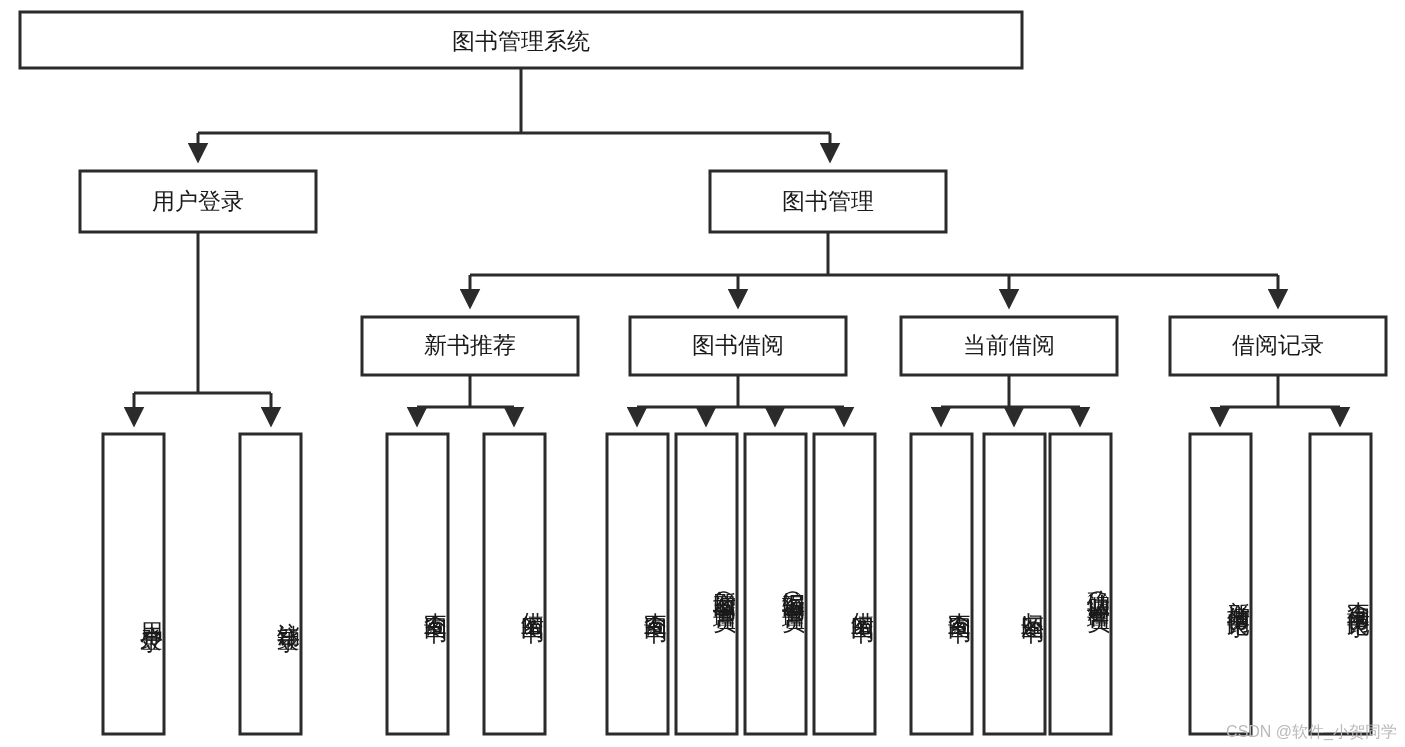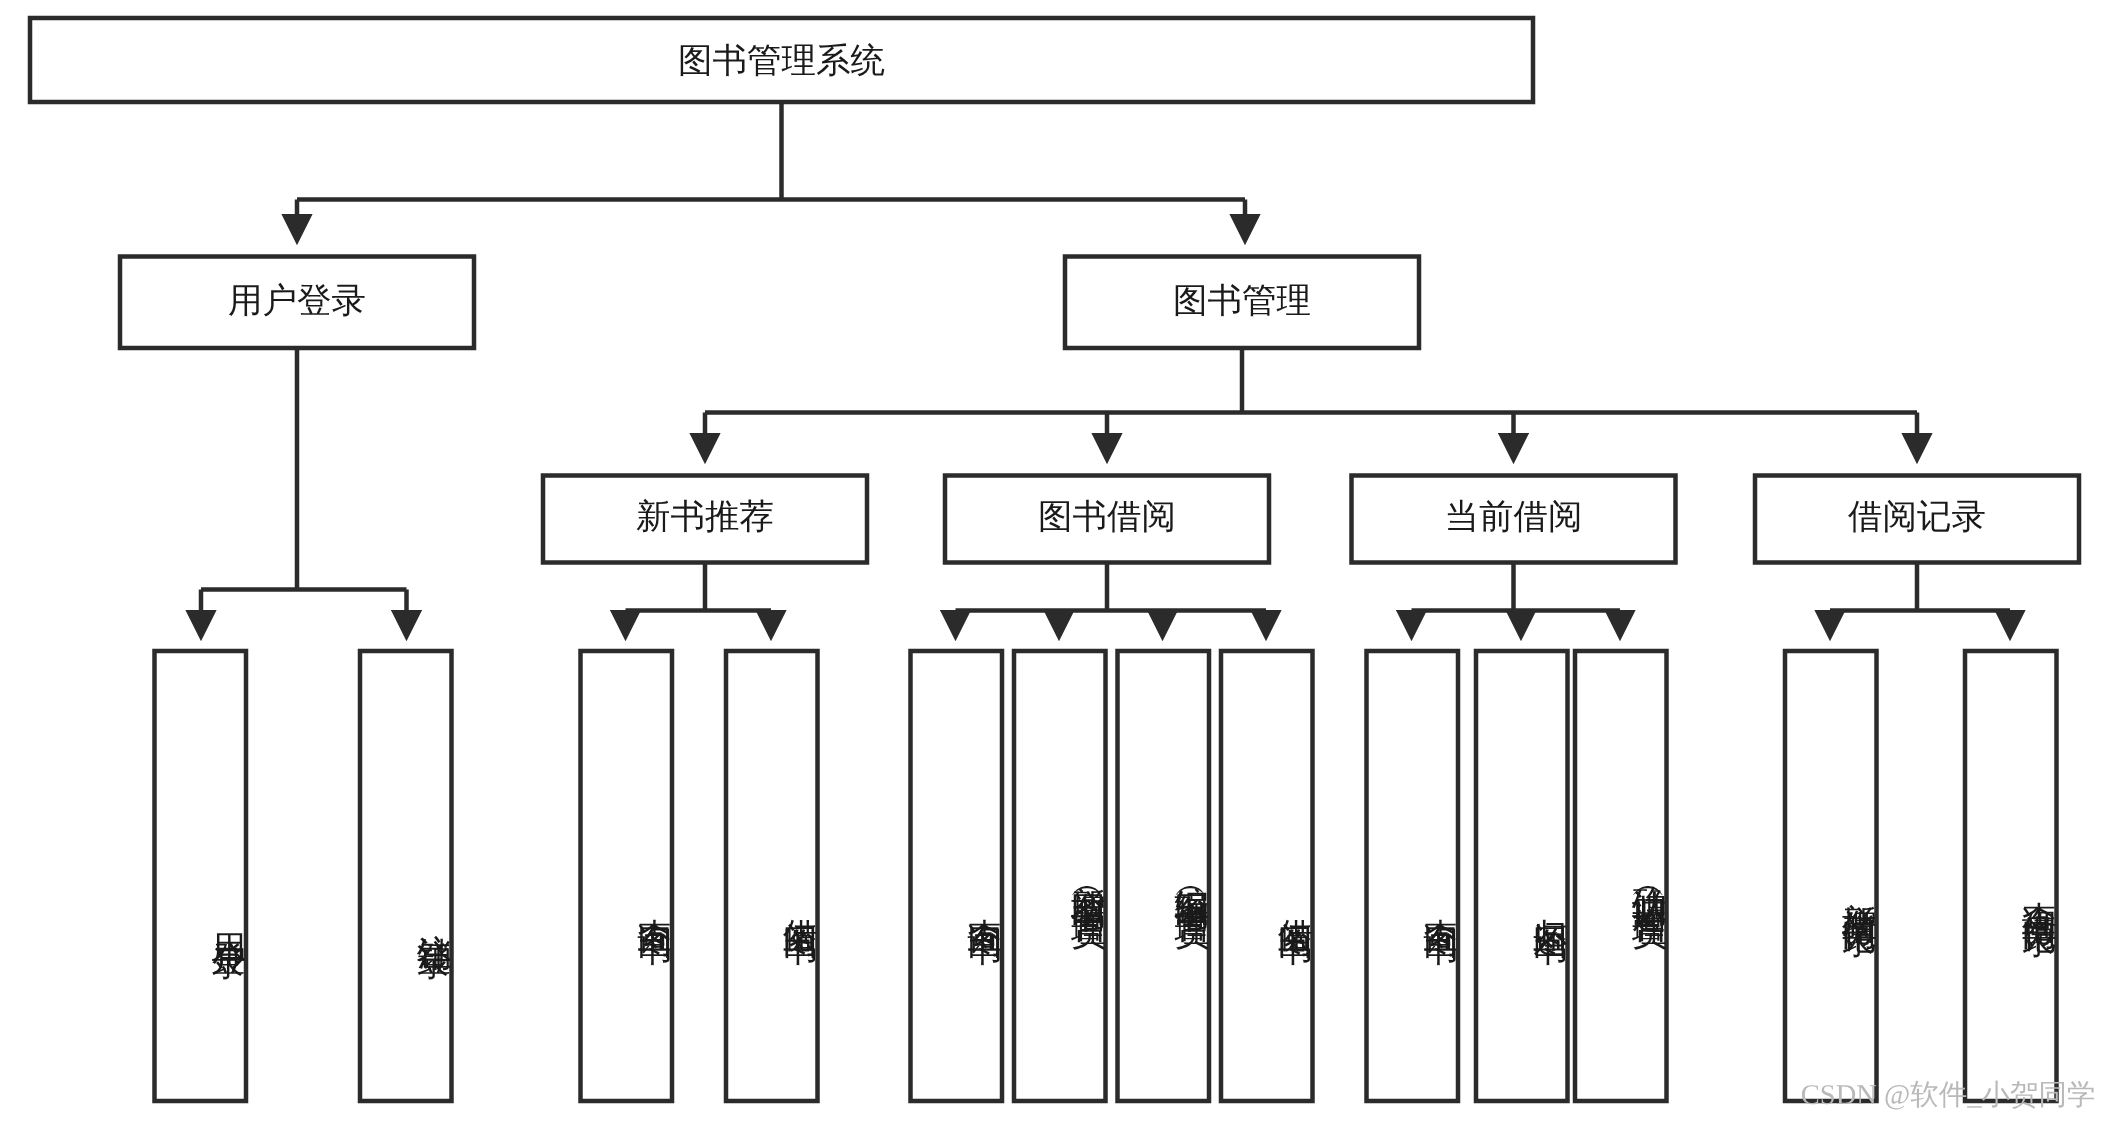--- a/index.html
+++ b/index.html
@@ -61,22 +61,22 @@
     display: flex;
     align-items: flex-start;
     justify-content: center;
     pointer-events: none;
   }
   .vlabel.center { justify-content: center; }
   .watermark {
     position: absolute;
     right: 8px;
     bottom: 4px;
-    font-family: Liberation Serif, serif;
-    font-size: 19px;
+    font-family: Liberation Sans, sans-serif;
+    font-size: 16px;
     color: #b9b9b9;
     white-space: nowrap;
   }
 </style>
 </head>
 <body>
 
 <div id="diagram-root">
 
   <svg id="flow" viewBox="0 0 1405 747">

